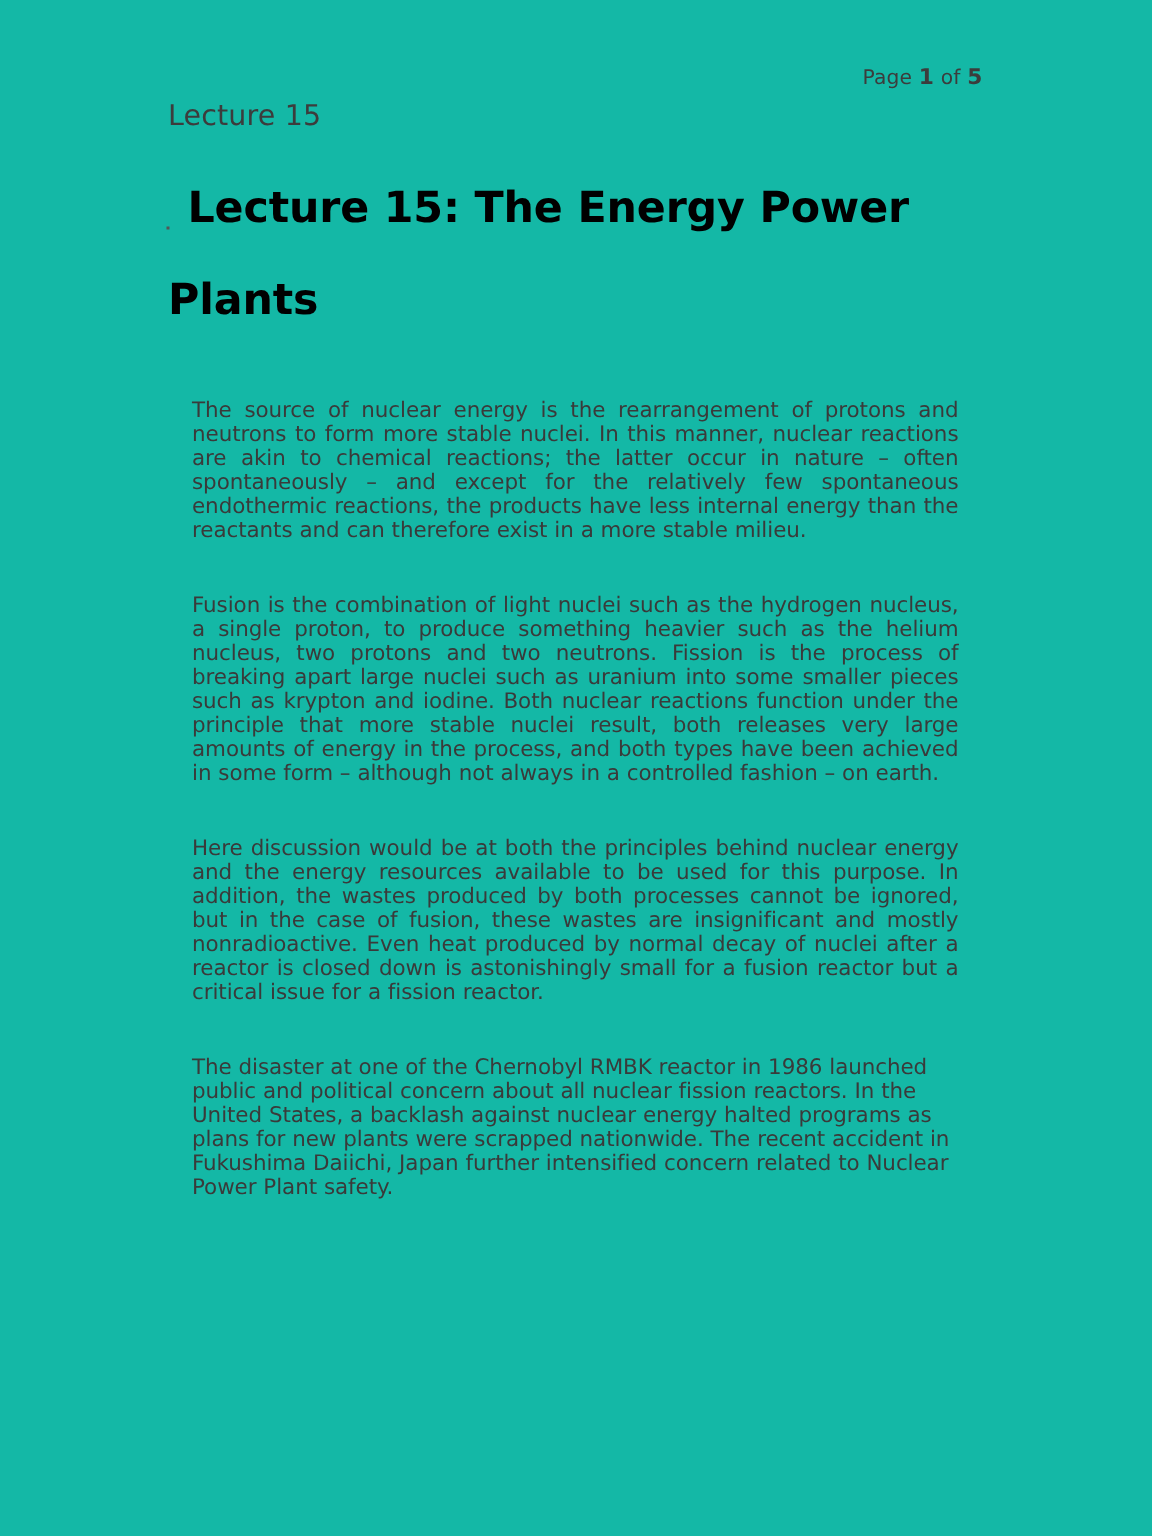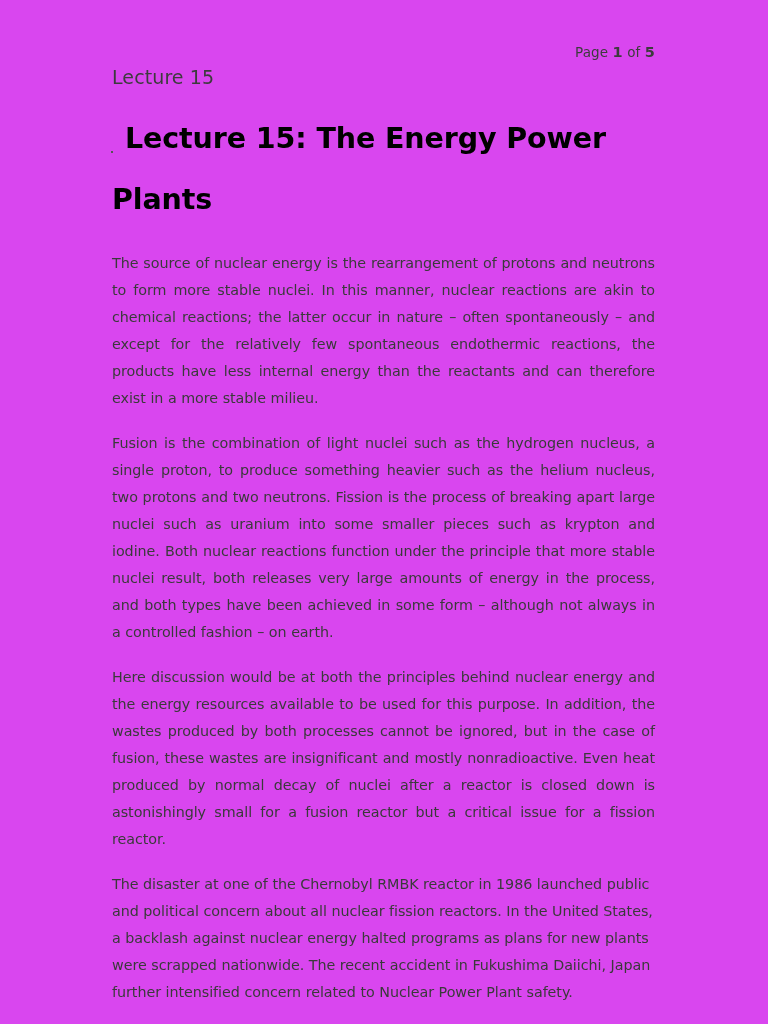--- a/index.html
+++ b/index.html
@@ -14,21 +14,21 @@
     position: relative;
     overflow: hidden;
   }
 
   .page {
     position: absolute;
     left: 0;
     top: 0;
     width: 768px;
     height: 1024px;
-    background: #d946ef;
+    background: #14b8a6;
     text-decoration: underline;
   }
 
   
   .header {
     position: absolute;
     left: 112px;
     top: 44px;
     width: 543px;
     height: 44px;
@@ -88,23 +88,23 @@
     font-weight: bold;
     color: #0b0b0b;
     margin: 0;
     padding-top: 19px;
     letter-spacing: -0.05px;
   }
 
   .para {
     font-size: 14.3px;
     color: #3a3a3a;
-    line-height: 27px;
+    line-height: 16px;
     text-align: justify;
-    margin: 0;
+    margin: 16px;
     padding-top: 18px;
     letter-spacing: -0.05px;
     word-spacing: 0.1px;
   }
   .para.first { padding-top: 20px; }
   .para.last { text-align: left; }
 </style>
 </head>
 <body>
 

